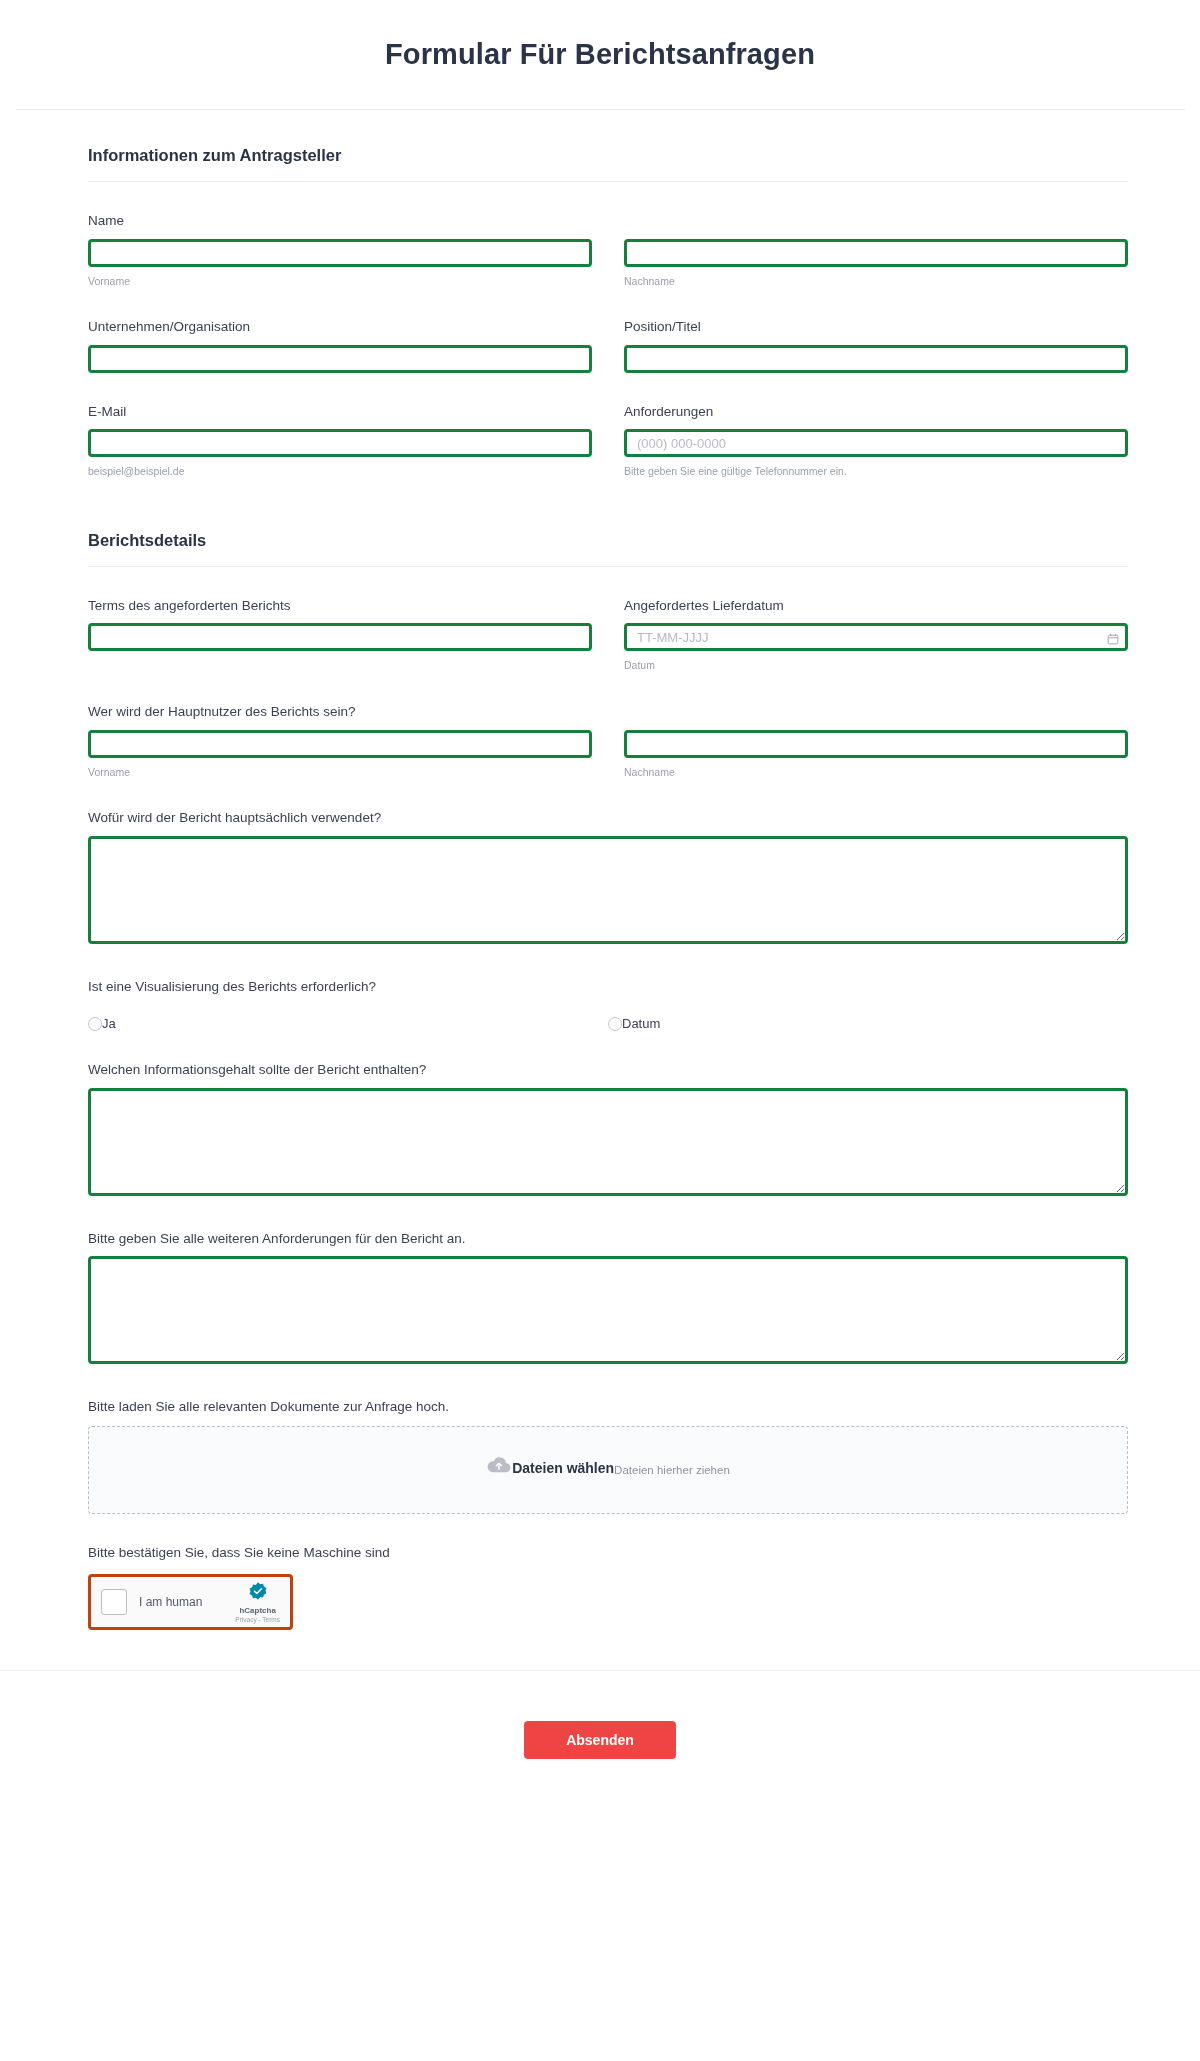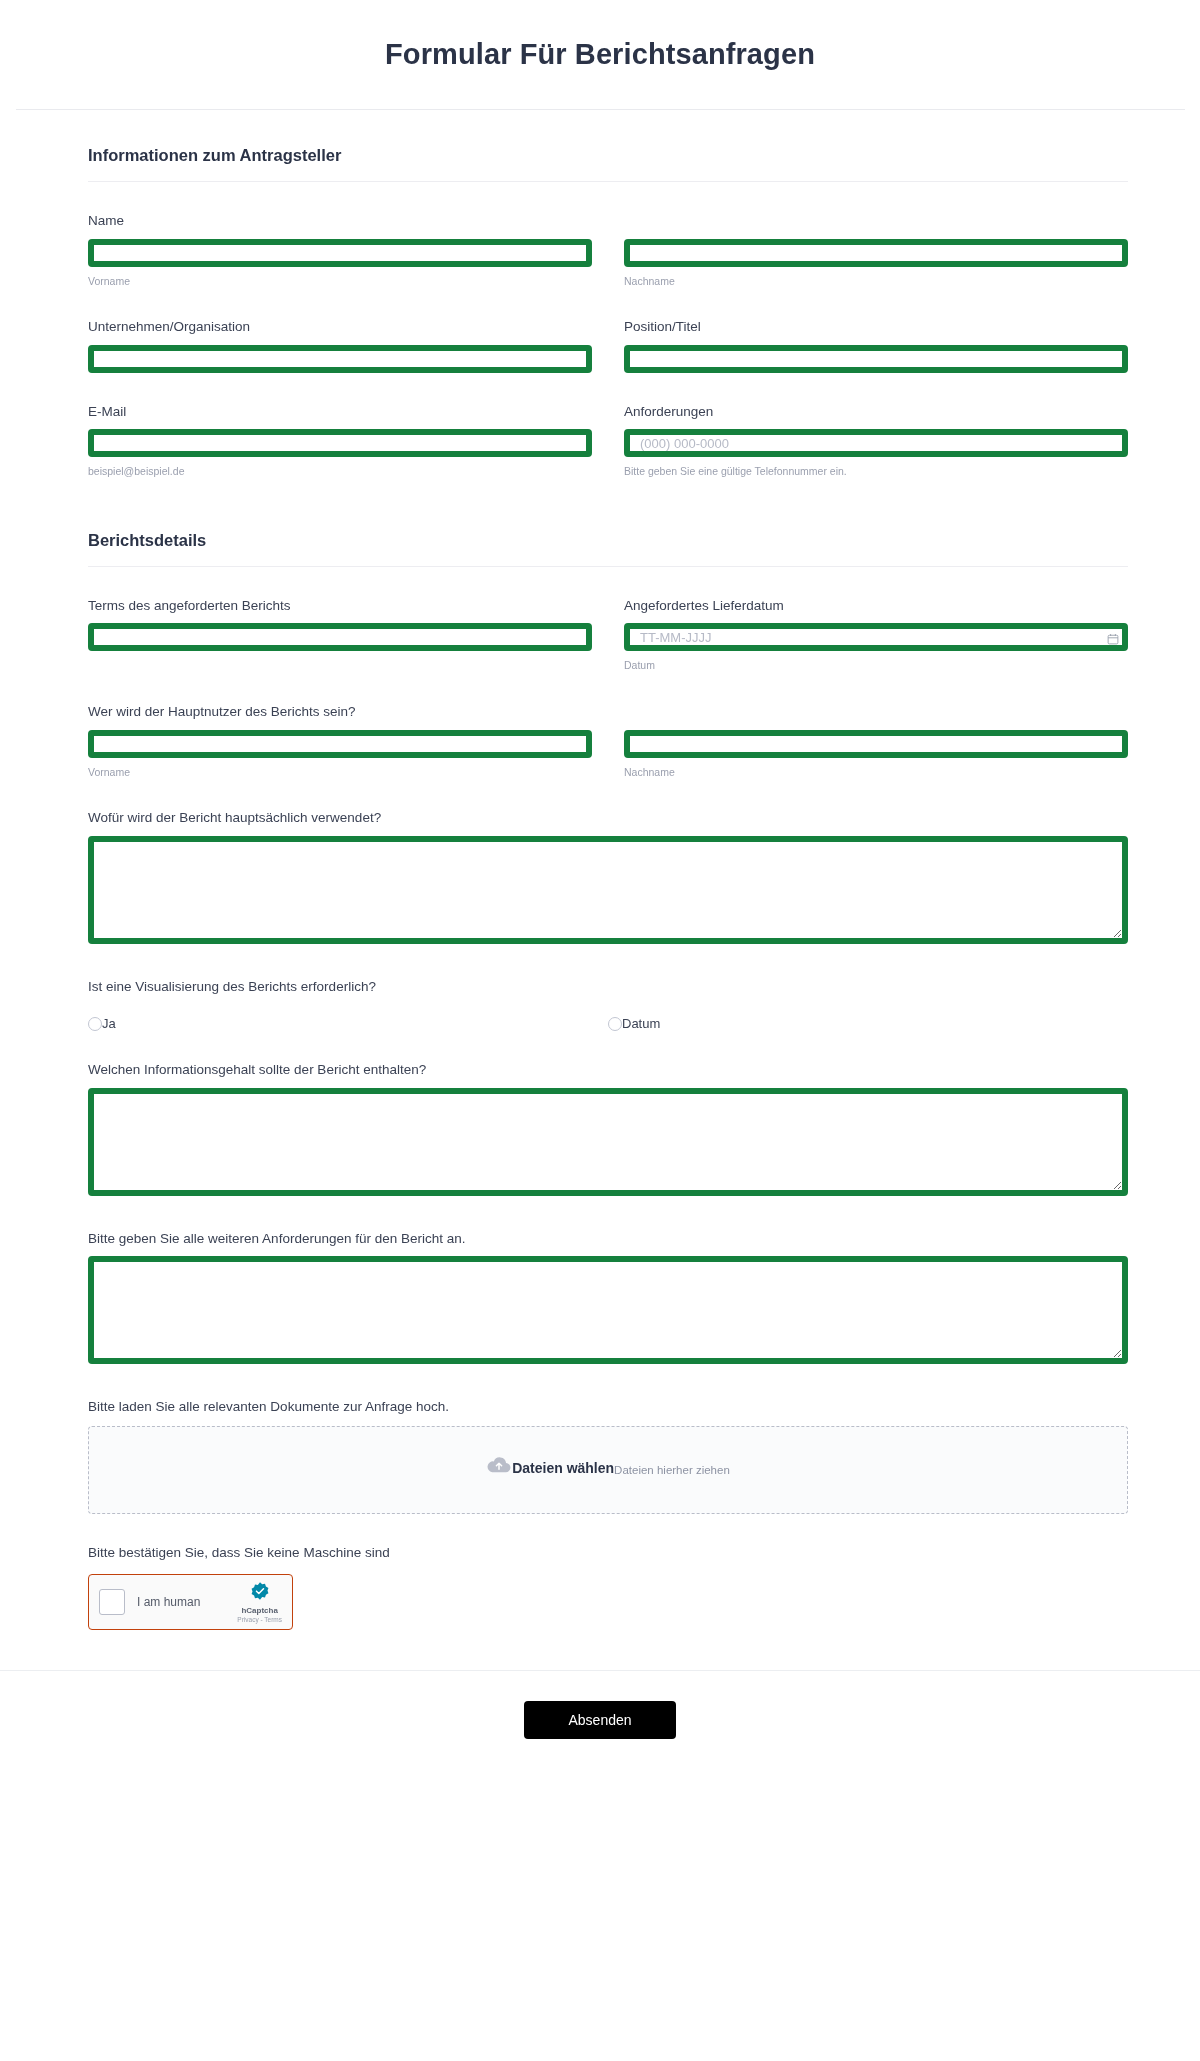--- a/index.html
+++ b/index.html
@@ -80,21 +80,21 @@
     color: #3b4254;
     font-weight: 400;
     margin-bottom: 9px;
     display: block;
     line-height: 1.3;
   }
 
   .input {
     width: 100%;
     height: 28px;
-    border: 6px solid #15803d;
+    border: 3px solid #15803d;
     border-radius: 4px;
     background: #ffffff;
     font-size: 13px;
     font-family: "Liberation Sans", sans-serif;
     color: #3b4254;
     padding: 0 10px;
     outline: none;
   }
   .input::placeholder { color: #b6bac6; }
 
@@ -173,21 +173,21 @@
   .dropzone-sub {
     font-size: 11.5px;
     color: #8d93a3;
   }
 
   
   .captcha {
     margin-top: 12px;
     width: 205px;
     height: 56px;
-    border: 1px solid #c2410c;
+    border: 3px solid #c2410c;
     border-radius: 4px;
     background: #fafafa;
     display: flex;
     align-items: center;
     padding: 0 10px;
     gap: 12px;
   }
   .captcha-box {
     width: 26px;
     height: 26px;
@@ -223,28 +223,29 @@
   .submit-area {
     width: 1200px;
     border-top: 1px solid #eceef1;
     padding: 30px 0 40px 0;
     display: flex;
     justify-content: center;
   }
   .submit-btn {
     width: 152px;
     height: 38px;
-    background: #000000;
+    background: #ef4444;
     color: #ffffff;
     border: none;
     border-radius: 4px;
     font-size: 14px;
     font-family: "Liberation Sans", sans-serif;
-    font-weight: 400;
+    font-weight: 700;
     cursor: pointer;
+    margin-top: 20px;
   }
 </style>
 </head>
 <body>
 
 <div class="page">
 
   <div class="form-header">
     <h1 class="form-title">Formular Für Berichtsanfragen</h1>
   </div>

